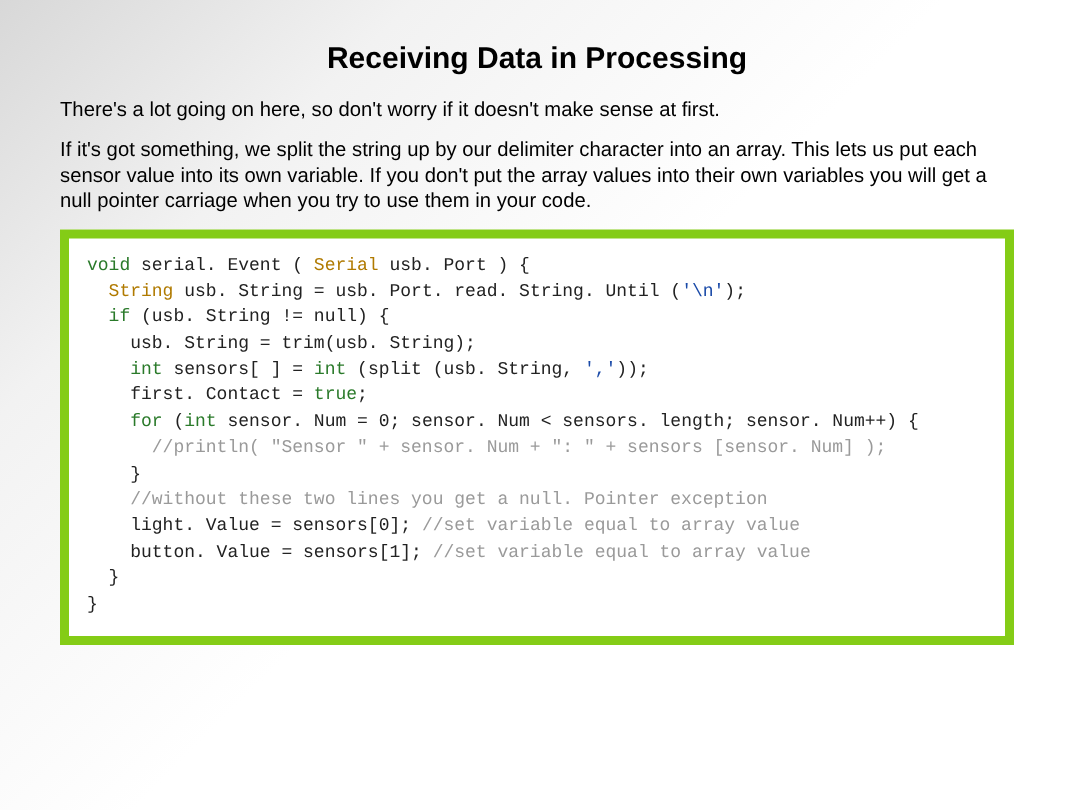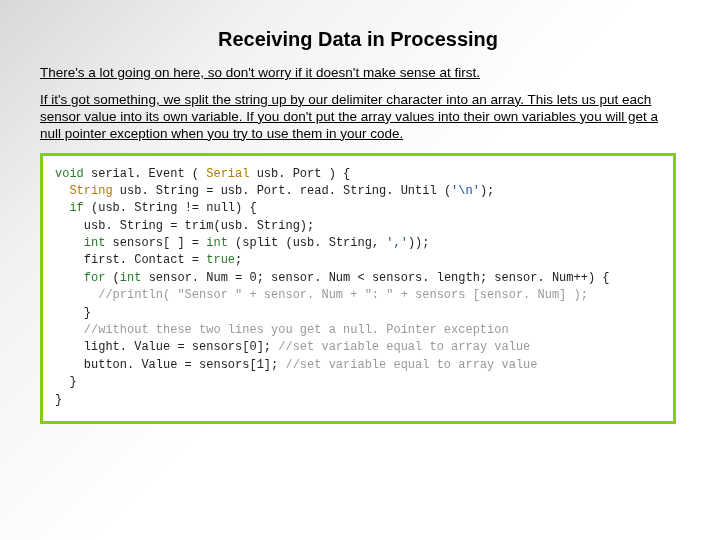--- a/index.html
+++ b/index.html
@@ -17,24 +17,23 @@
   h1{
     font-size:20px;
     font-weight:bold;
     text-align:center;
     margin:4px 0 14px 0;
   }
   p.body{
     font-size:13.5px;
     line-height:1.25;
     margin:0 0 10px 0;
-    text-decoration:underline;
   }
   .code-box{
-    border:3px solid #84cc16;
+    border:6px solid #84cc16;
     background:#ffffff;
     padding:10px 12px 12px 12px;
     font-family:"Courier New",Courier,monospace;
     font-size:12px;
     line-height:1.45;
     white-space:pre;
     color:#222;
     margin-top:4px;
     overflow:hidden;
   }
@@ -44,21 +43,21 @@
   .cm{color:#9a9a9a}
 </style>
 </head>
 <body>
 
 <div class="slide">
 
   <h1>Receiving Data in Processing</h1>
 
   <p class="body">There's a lot going on here, so don't worry if it doesn't make sense at first.</p>
-  <p class="body">If it's got something, we split the string up by our delimiter character into an array.  This lets us put each sensor value into its own variable. If you don't put the array values into their own variables you will get a null pointer exception when you try to use them in your code.</p>
+  <p class="body">If it's got something, we split the string up by our delimiter character into an array.  This lets us put each sensor value into its own variable. If you don't put the array values into their own variables you will get a null pointer carriage when you try to use them in your code.</p>
 
   <div class="code-box"><span class="kw">void</span><span> serial. Event ( </span><span class="ty">Serial</span><span> usb. Port ) {</span>
   <span class="ty">String</span><span> usb. String = usb. Port. read. String. Until (</span><span class="st">'\n'</span><span>);</span>
   <span class="kw">if</span><span> (usb. String != null) {</span>
 <span>    usb. String = trim(usb. String);</span>
     <span class="kw">int</span><span> sensors[ ] = </span><span class="kw">int</span><span> (split (usb. String, </span><span class="st">','</span><span>));</span>
 <span>    first. Contact = </span><span class="kw">true</span><span>;</span>
     <span class="kw">for</span><span> (</span><span class="kw">int</span><span> sensor. Num = 0; sensor. Num &lt; sensors. length; sensor. Num++) {</span>
 <span class="cm">      //println( "Sensor " + sensor. Num + ": " + sensors [sensor. Num] );</span>
 <span>    }</span>

